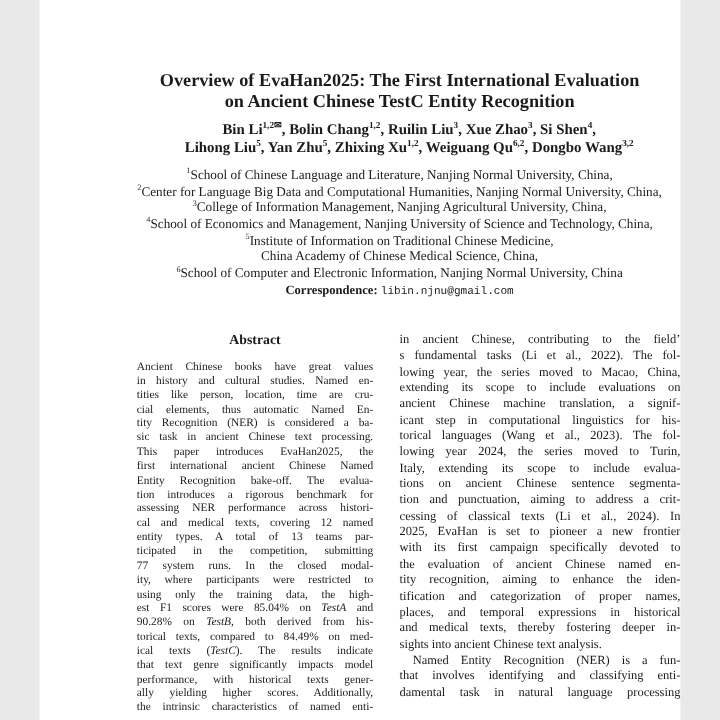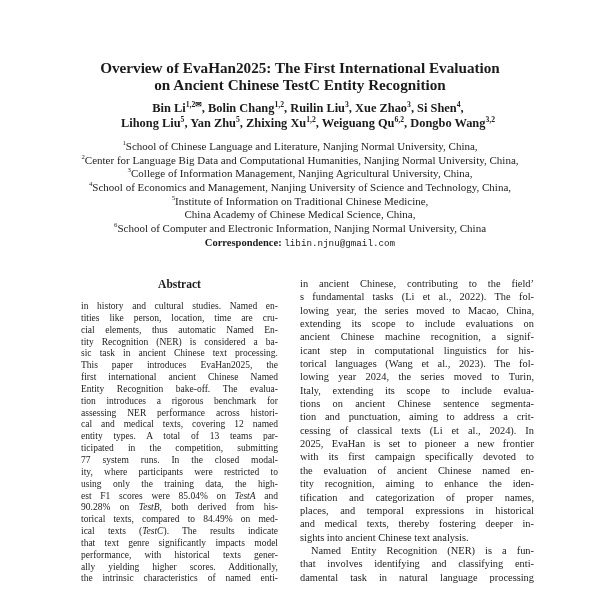--- a/index.html
+++ b/index.html
@@ -1,17 +1,17 @@
 <!DOCTYPE html>
 <html><head>
 <meta charset="utf-8">
 <style>
   html,body{margin:0;padding:0;background:#e9e9e9;}
   .page{
-    position:relative;width:600px;height:600px;background:#ffffff;
+    position:relative;width:534px;height:600px;background:#ffffff;
     color:#1b1b1b;font-family:"Liberation Serif","DejaVu Serif",serif;
     overflow:hidden;margin:0 auto;
   }
   
   .header{position:absolute;left:0;top:59px;width:600px;text-align:center;}
   .title .ln{font-weight:bold;font-size:15.2px;line-height:17.4px;}
   .authors{margin-top:7px;margin-left:16px;}
   .authors .ln{font-weight:bold;font-size:12.4px;line-height:15.2px;}
   .affils{margin-top:9px;}
   .affils .ln{font-size:11px;line-height:13.6px;}
@@ -61,20 +61,21 @@
         <div class="ln"><sup>6</sup>School of Computer and Electronic Information, Nanjing Normal University, China</div>
       </div>
     <div class="corr center">
         <div class="ln"><b>Correspondence: </b><span class="tt">libin.njnu@gmail.com</span></div>
       </div>
   </div>
 
   <div class="abstract">
     <div class="abs-heading">Abstract</div>
     <div class="abs-body just">
+        <div class="ln">Ancient Chinese books have great values</div>
         <div class="ln">in history and cultural studies. Named en-</div>
         <div class="ln">tities like person, location, time are cru-</div>
         <div class="ln">cial elements, thus automatic Named En-</div>
         <div class="ln">tity Recognition (NER) is considered a ba-</div>
         <div class="ln">sic task in ancient Chinese text processing.</div>
         <div class="ln">This paper introduces EvaHan2025, the</div>
         <div class="ln">first international ancient Chinese Named</div>
         <div class="ln">Entity Recognition bake-off. The evalua-</div>
         <div class="ln">tion introduces a rigorous benchmark for</div>
         <div class="ln">assessing NER performance across histori-</div>
@@ -93,21 +94,21 @@
         <div class="ln">ally yielding higher scores. Additionally,</div>
         <div class="ln">the intrinsic characteristics of named enti-</div>
       </div>
   </div>
 
   <div class="col-right just">
       <div class="ln">in ancient Chinese, contributing to the field’</div>
       <div class="ln">s fundamental tasks (Li et al., 2022). The fol-</div>
       <div class="ln">lowing year, the series moved to Macao, China,</div>
       <div class="ln">extending its scope to include evaluations on</div>
-      <div class="ln">ancient Chinese machine recognition, a signif-</div>
+      <div class="ln">ancient Chinese machine translation, a signif-</div>
       <div class="ln">icant step in computational linguistics for his-</div>
       <div class="ln">torical languages (Wang et al., 2023). The fol-</div>
       <div class="ln">lowing year 2024, the series moved to Turin,</div>
       <div class="ln">Italy, extending its scope to include evalua-</div>
       <div class="ln">tions on ancient Chinese sentence segmenta-</div>
       <div class="ln">tion and punctuation, aiming to address a crit-</div>
       <div class="ln">cessing of classical texts (Li et al., 2024). In</div>
       <div class="ln">2025, EvaHan is set to pioneer a new frontier</div>
       <div class="ln">with its first campaign specifically devoted to</div>
       <div class="ln">the evaluation of ancient Chinese named en-</div>

